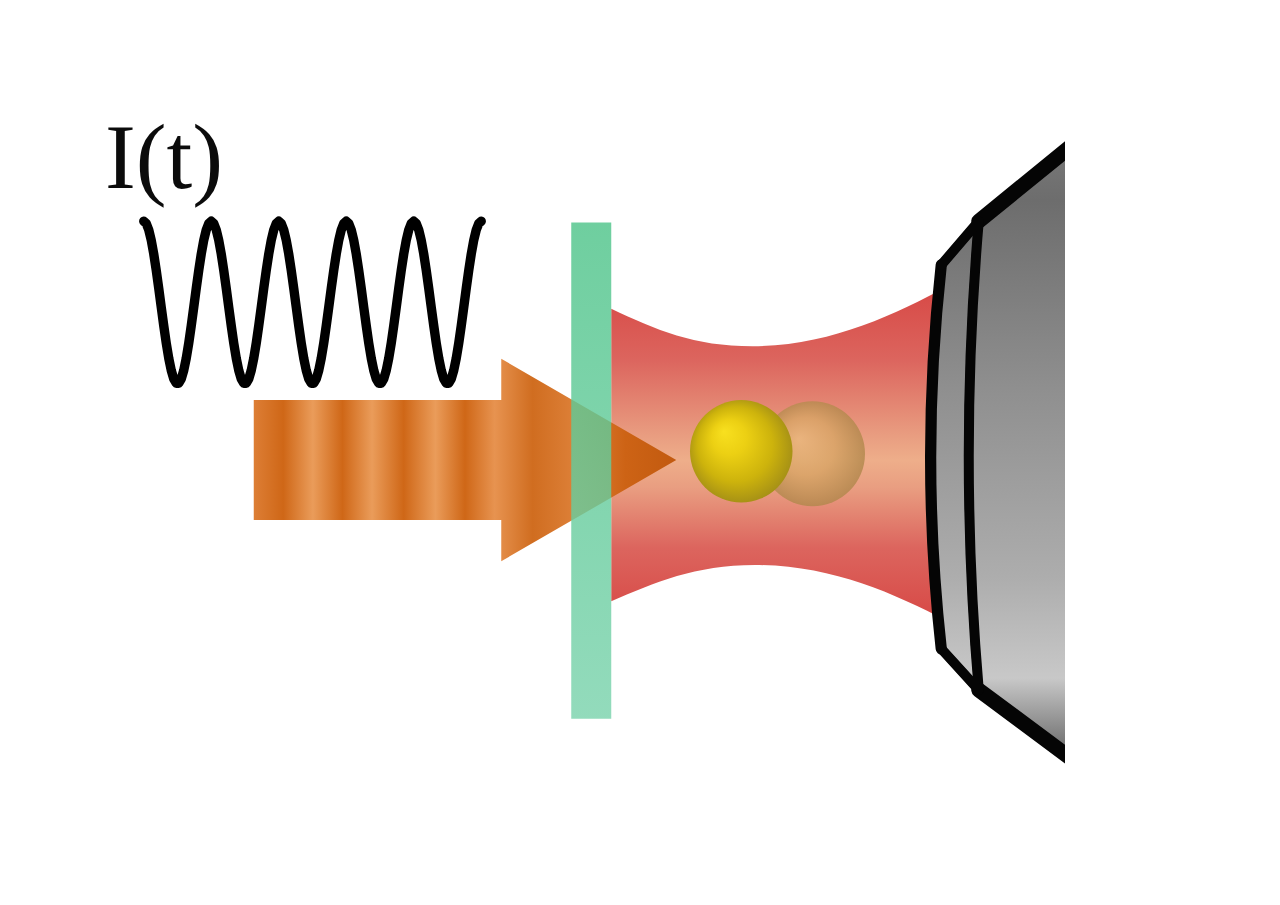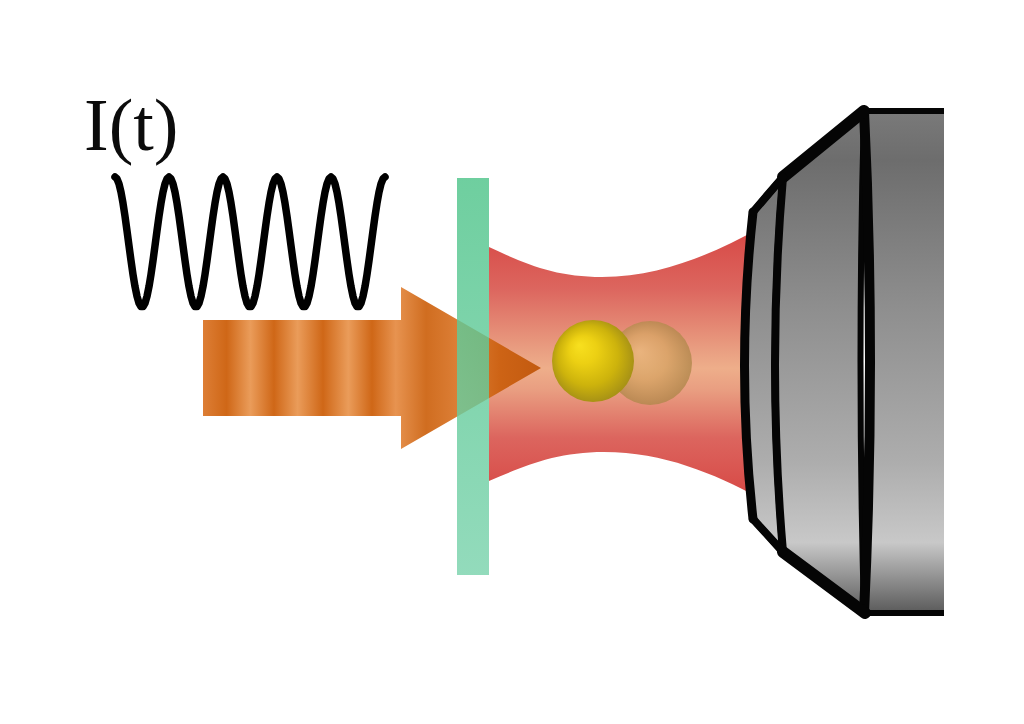--- a/index.html
+++ b/index.html
@@ -1,16 +1,16 @@
 <!DOCTYPE html>
 <html><head>
 <meta charset="utf-8">
 <style>
   html,body{margin:0;padding:0;background:#ffffff;}
-  .stage{position:relative;width:944px;height:724px;background:#ffffff;overflow:hidden;}
+  .stage{position:relative;width:852px;height:724px;background:#ffffff;overflow:hidden;}
   svg{display:block;}
   .intensity-label{
     font-family:"Liberation Serif","DejaVu Serif",serif;
     font-size:74px;
     fill:#0b0b0b;
   }
   .wave{fill:none;stroke-linecap:round;stroke-linejoin:round;}
 </style>
 </head>
 <body>

